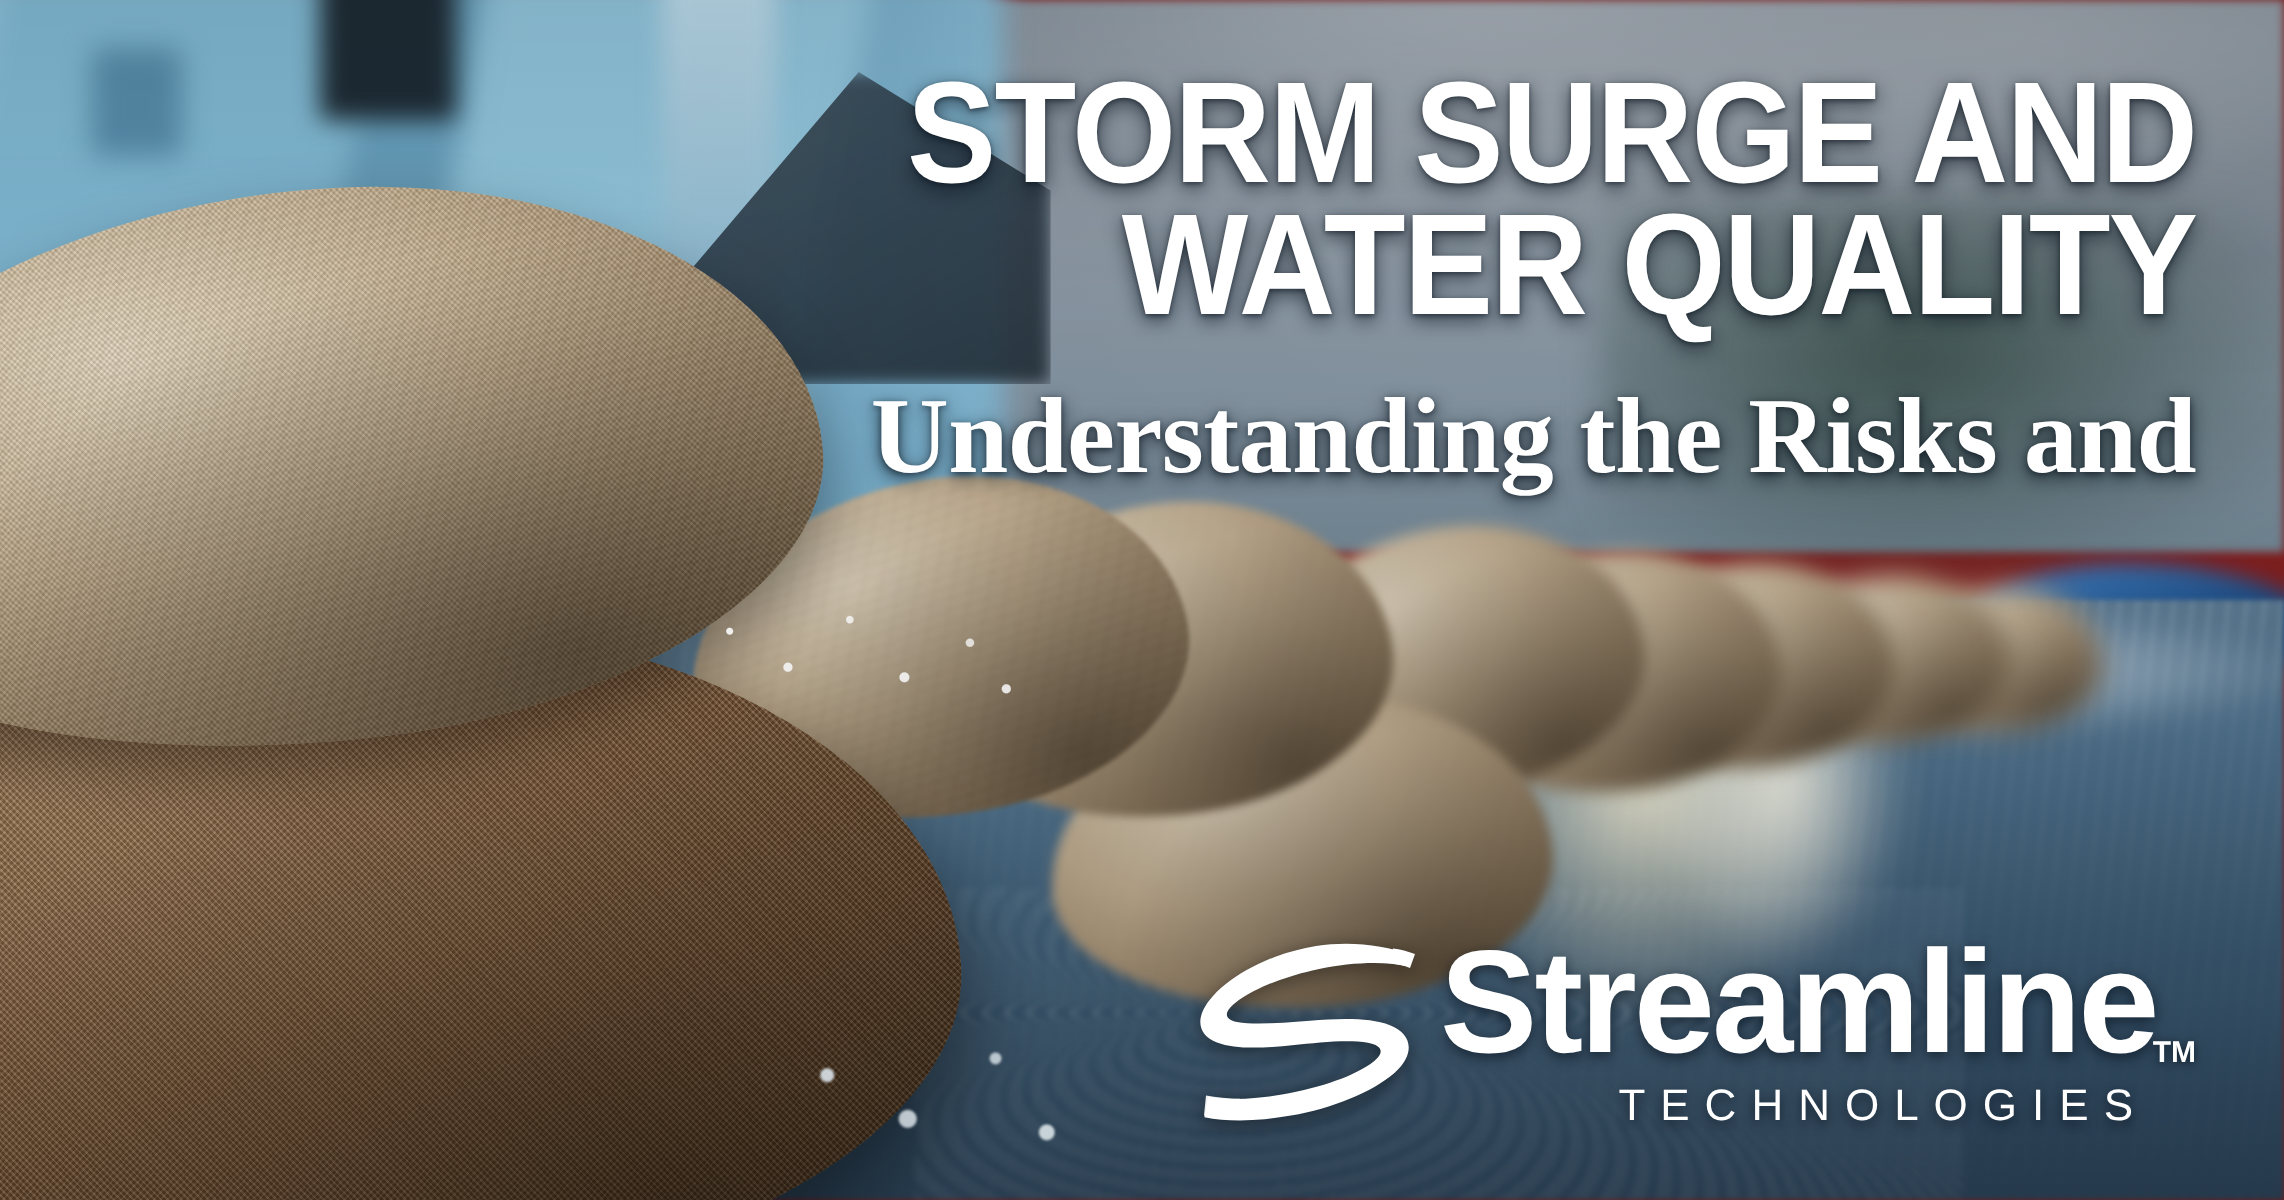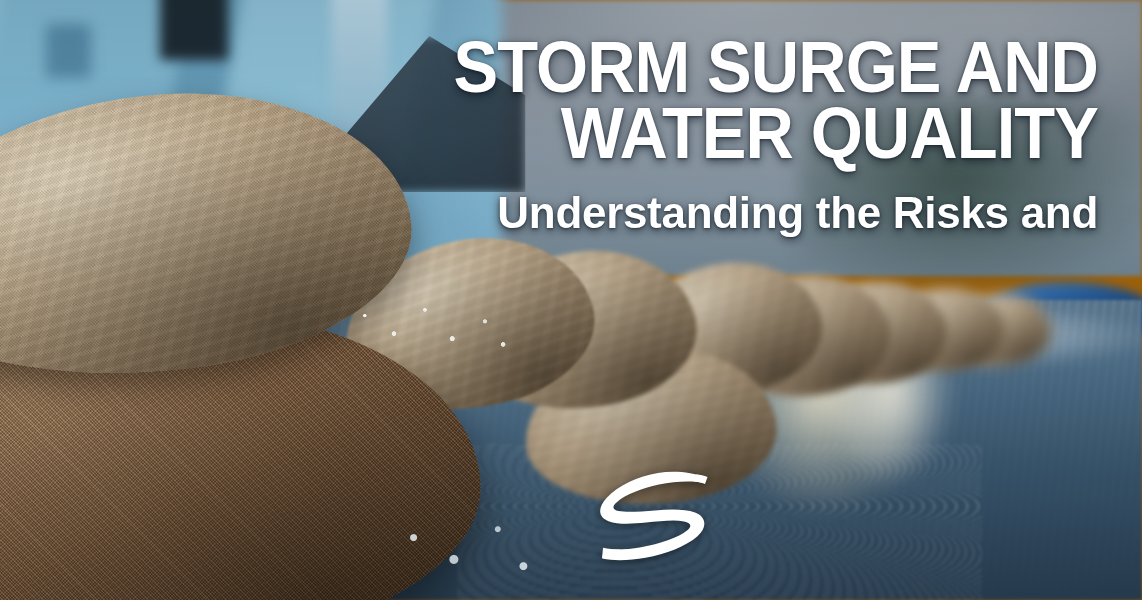--- a/index.html
+++ b/index.html
@@ -5,21 +5,21 @@
 <style>
   html,body{margin:0;padding:0;background:#222;}
   *{box-sizing:border-box;}
 
   .banner{
     position:relative;
     width:1142px;
     height:600px;
     overflow:hidden;
     font-family:"Liberation Sans","DejaVu Sans",sans-serif;
-    background:#a16207;
+    background:#7f1d1d;
   }
 
   
   .photo{position:absolute;inset:0;overflow:hidden;}
 
   
   .sky{
     position:absolute;left:0;top:0;width:100%;height:46%;
     background:
       radial-gradient(ellipse 60% 70% at 88% 6%, rgba(150,158,166,.95) 0%, rgba(120,130,140,0) 60%),
@@ -179,23 +179,23 @@
     white-space:nowrap;
     text-shadow:0 3px 10px rgba(10,20,30,.65), 0 1px 3px rgba(10,20,30,.55);
   }
   .subtitle{
     position:absolute;right:44px;top:188px;
     text-align:right;z-index:5;
   }
   .sub-line{
     display:block;
     color:#ffffff;
-    font-family:Liberation Sans, sans-serif;
+    font-family:Liberation Serif, serif;
     font-weight:bold;
-    font-size:44px;
+    font-size:54px;
     line-height:1.12;
     letter-spacing:-.3px;
     white-space:nowrap;
     text-shadow:0 3px 9px rgba(10,20,30,.7), 0 1px 3px rgba(10,20,30,.6);
   }
 
   
   .logo{
     position:absolute;left:596px;top:466px;
     width:500px;height:104px;z-index:6;
@@ -311,15 +311,20 @@
         L 109.0 16.0
         C 105.5 14.6, 101.5 13.8, 98.0 13.5
         Z"></path>
       <path fill="#ffffff" opacity=".92" d="
         M 7.0 79.8
         C 12 80.8, 18 81.4, 24 81.4
         L 23.0 91.6
         C 17 91.4, 11 90.8, 6.0 89.8
         Z"></path>
     </svg>
+    <div class="logo-text">
+      <span class="wordmark">Streamline</span>
+      <span class="tm">TM</span>
+      <span class="subword">TECHNOLOGIES</span>
+    </div>
   </div>
 
 </div>
 
 </body></html>

